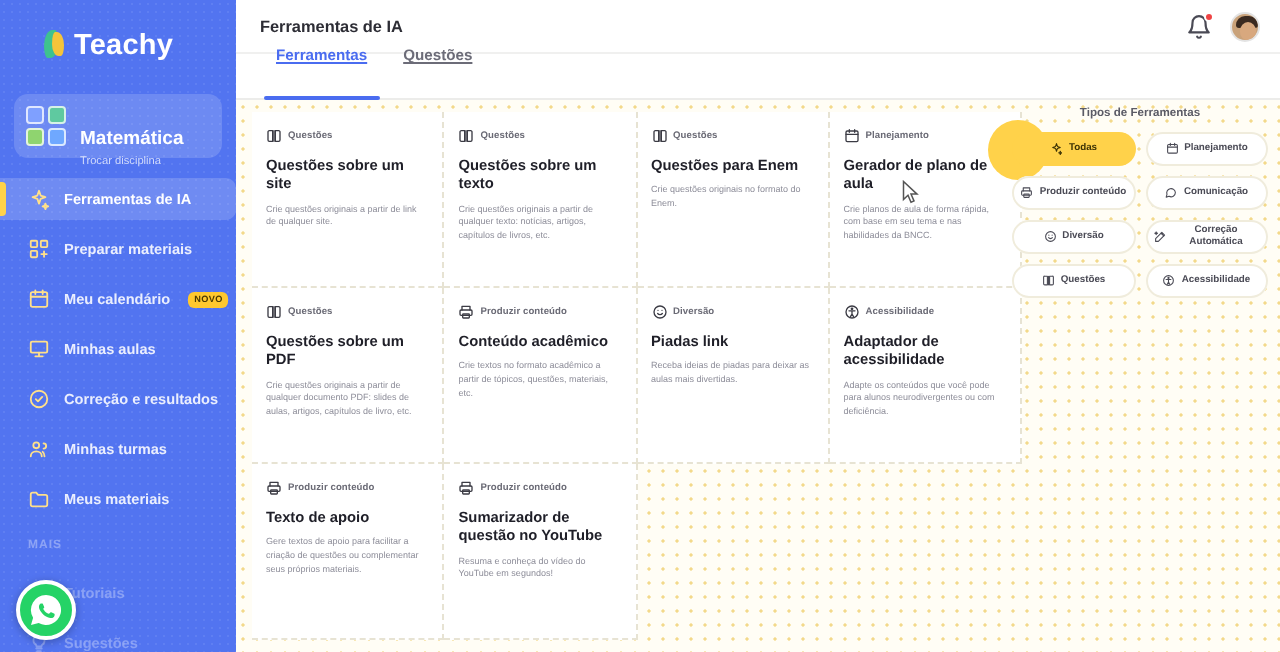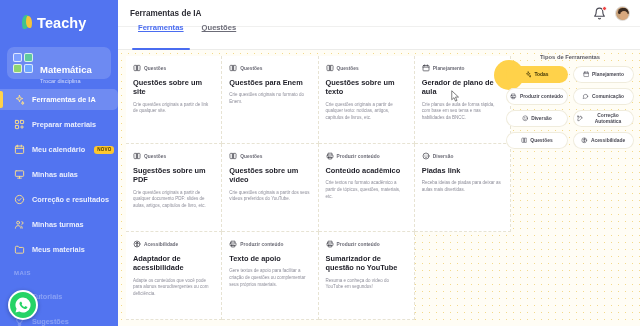--- a/index.html
+++ b/index.html
@@ -406,36 +406,36 @@
             <div class="card-tag">
               <span class="tag-ico">
                 <svg viewBox="0 0 24 24" fill="none" stroke="currentColor" stroke-width="2" stroke-linecap="round" stroke-linejoin="round">
                   <path d="M3 5.5A2 2 0 0 1 5 4h5v16H5a2 2 0 0 1-2-2z"></path>
                   <path d="M21 5.5A2 2 0 0 0 19 4h-5v16h5a2 2 0 0 0 2-2z"></path>
                   <path d="M12 4v16"></path>
                 </svg>
               </span>
               <span class="tag-label">Questões</span>
             </div>
-            <div class="card-title">Questões para Enem</div>
-            <div class="card-desc">Crie questões originais no formato do Enem.</div>
+            <div class="card-title">Questões sobre um texto</div>
+            <div class="card-desc">Crie questões originais a partir de qualquer texto: notícias, artigos, capítulos de livros, etc.</div>
           </div>
           <div class="card">
             <div class="card-tag">
               <span class="tag-ico">
                 <svg viewBox="0 0 24 24" fill="none" stroke="currentColor" stroke-width="2" stroke-linecap="round" stroke-linejoin="round">
                   <path d="M3 5.5A2 2 0 0 1 5 4h5v16H5a2 2 0 0 1-2-2z"></path>
                   <path d="M21 5.5A2 2 0 0 0 19 4h-5v16h5a2 2 0 0 0 2-2z"></path>
                   <path d="M12 4v16"></path>
                 </svg>
               </span>
               <span class="tag-label">Questões</span>
             </div>
-            <div class="card-title">Questões sobre um texto</div>
-            <div class="card-desc">Crie questões originais a partir de qualquer texto: notícias, artigos, capítulos de livros, etc.</div>
+            <div class="card-title">Questões para Enem</div>
+            <div class="card-desc">Crie questões originais no formato do Enem.</div>
           </div>
           <div class="card">
             <div class="card-tag">
               <span class="tag-ico">
                 <svg viewBox="0 0 24 24" fill="none" stroke="currentColor" stroke-width="2" stroke-linecap="round" stroke-linejoin="round">
                   <rect x="3" y="4.5" width="18" height="16" rx="2"></rect>
                   <path d="M3 9.5h18M8 2.5v4M16 2.5v4"></path>
                 </svg>
               </span>
               <span class="tag-label">Planejamento</span>
@@ -448,36 +448,22 @@
             <div class="card-tag">
               <span class="tag-ico">
                 <svg viewBox="0 0 24 24" fill="none" stroke="currentColor" stroke-width="2" stroke-linecap="round" stroke-linejoin="round">
                   <path d="M3 5.5A2 2 0 0 1 5 4h5v16H5a2 2 0 0 1-2-2z"></path>
                   <path d="M21 5.5A2 2 0 0 0 19 4h-5v16h5a2 2 0 0 0 2-2z"></path>
                   <path d="M12 4v16"></path>
                 </svg>
               </span>
               <span class="tag-label">Questões</span>
             </div>
-            <div class="card-title">Sugestões sobre um PDF</div>
+            <div class="card-title">Questões sobre um PDF</div>
             <div class="card-desc">Crie questões originais a partir de qualquer documento PDF: slides de aulas, artigos, capítulos de livro, etc.</div>
-          </div>
-          <div class="card">
-            <div class="card-tag">
-              <span class="tag-ico">
-                <svg viewBox="0 0 24 24" fill="none" stroke="currentColor" stroke-width="2" stroke-linecap="round" stroke-linejoin="round">
-                  <path d="M3 5.5A2 2 0 0 1 5 4h5v16H5a2 2 0 0 1-2-2z"></path>
-                  <path d="M21 5.5A2 2 0 0 0 19 4h-5v16h5a2 2 0 0 0 2-2z"></path>
-                  <path d="M12 4v16"></path>
-                </svg>
-              </span>
-              <span class="tag-label">Questões</span>
-            </div>
-            <div class="card-title">Questões sobre um vídeo</div>
-            <div class="card-desc">Crie questões originais a partir dos seus vídeos preferidos do YouTube.</div>
           </div>
           <div class="card">
             <div class="card-tag">
               <span class="tag-ico">
                 <svg viewBox="0 0 24 24" fill="none" stroke="currentColor" stroke-width="2" stroke-linecap="round" stroke-linejoin="round">
                   <path d="M6 9V3.5h12V9"></path>
                   <rect x="3" y="9" width="18" height="8" rx="1.6"></rect>
                   <rect x="7" y="15" width="10" height="6" rx="1"></rect>
                 </svg>
               </span>

